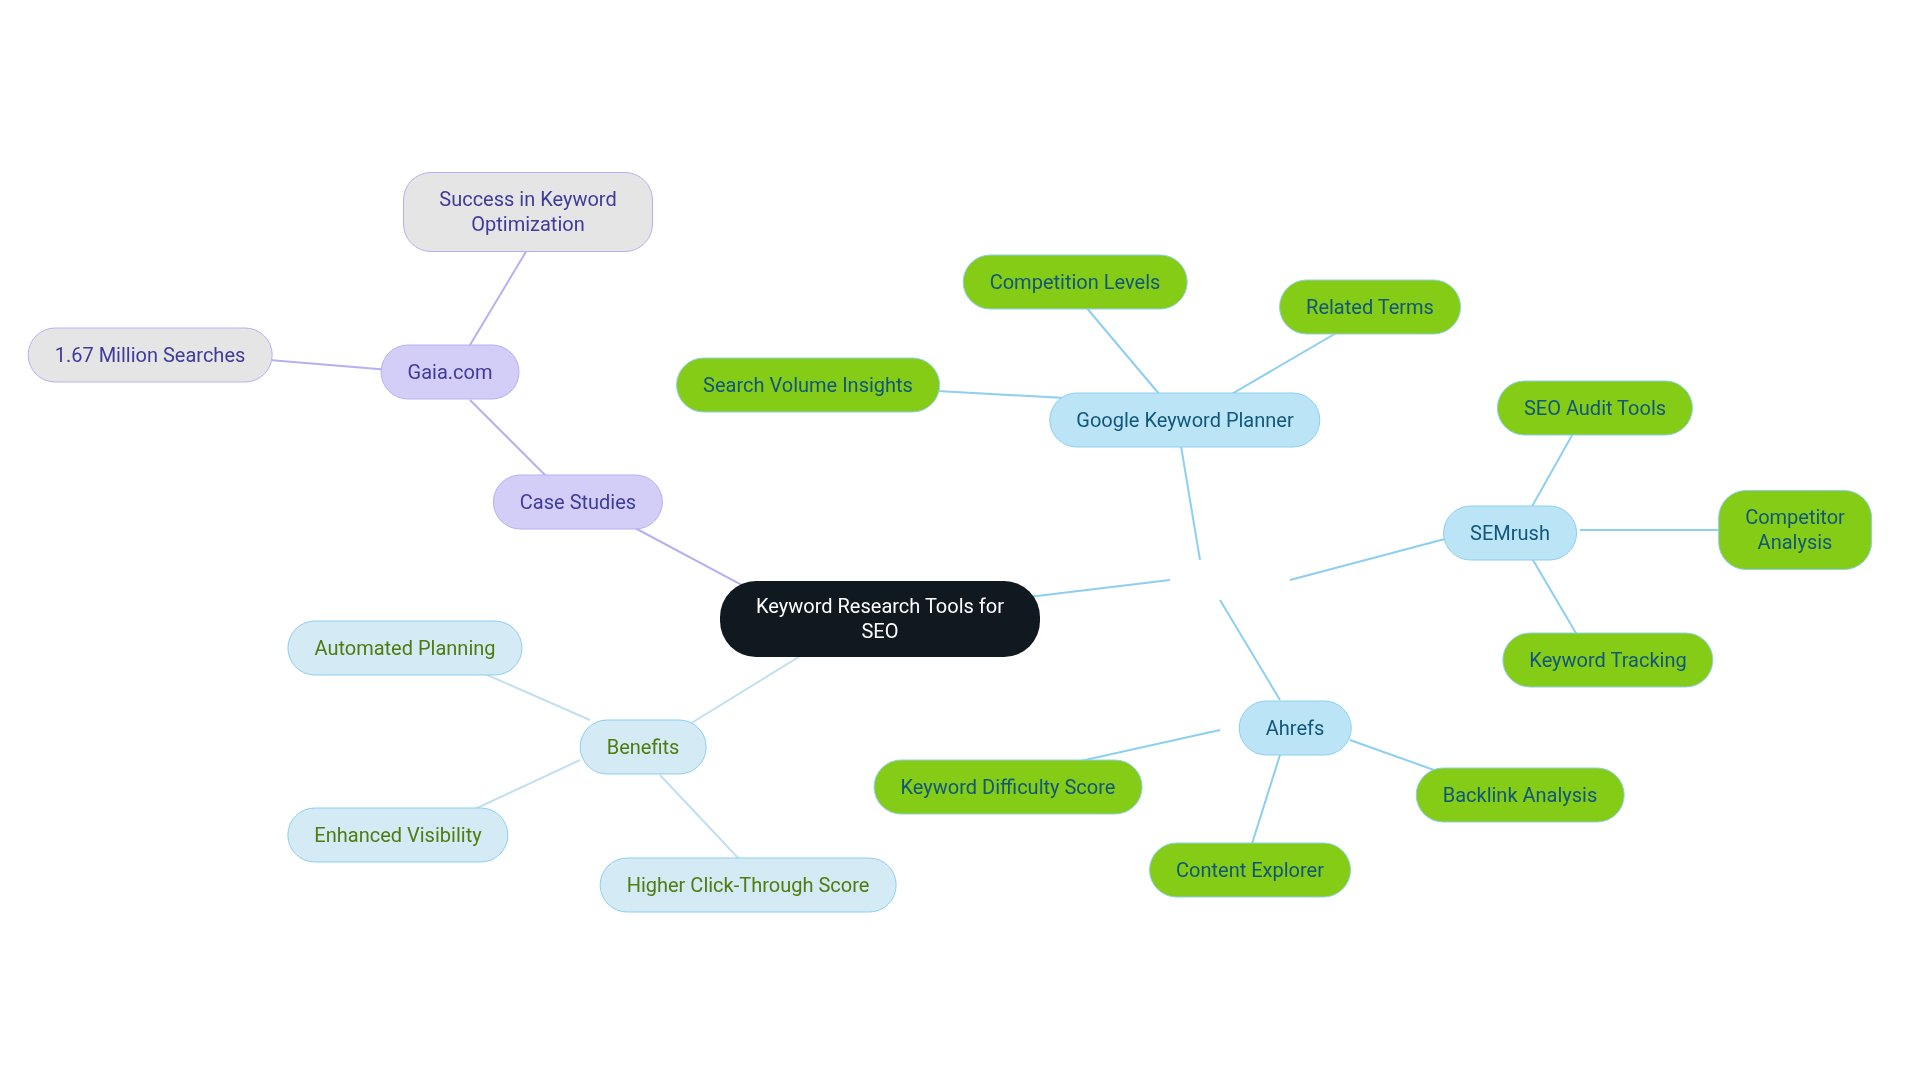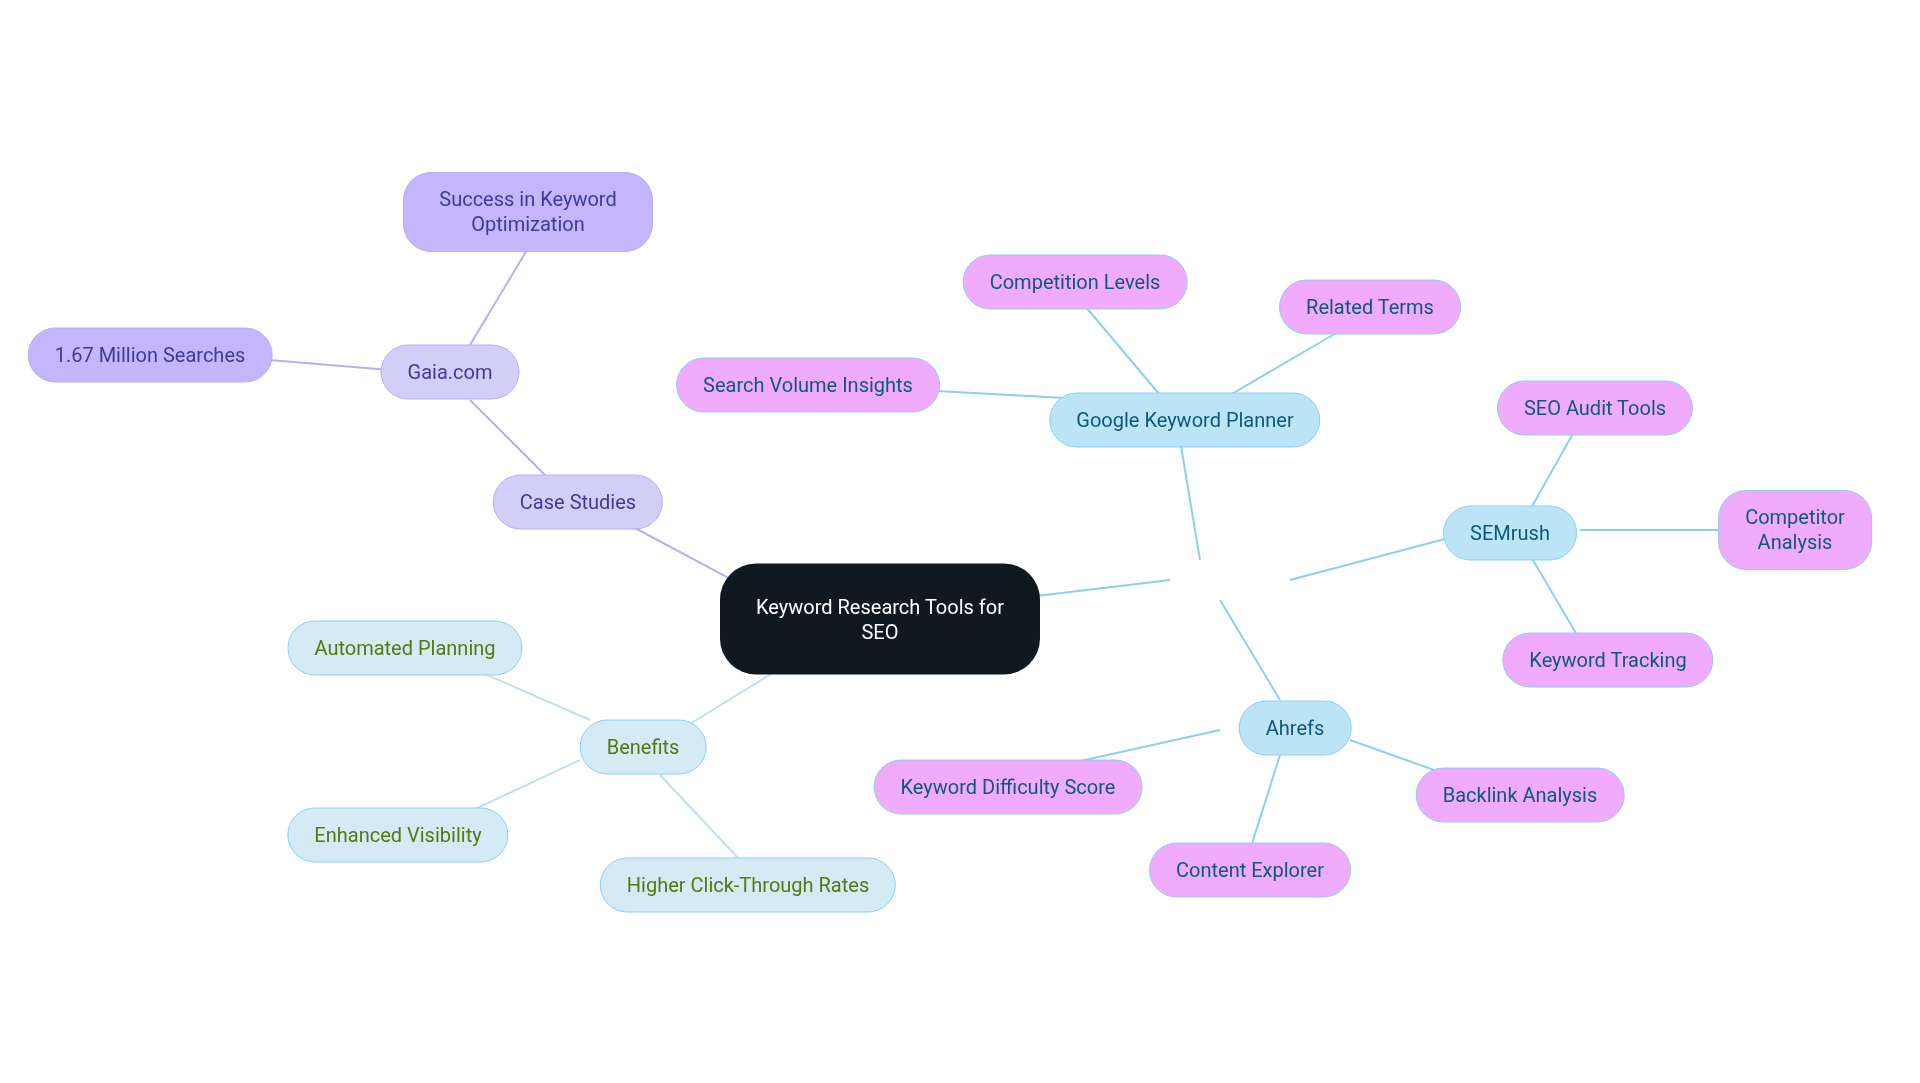--- a/index.html
+++ b/index.html
@@ -36,42 +36,42 @@
     font-size: 20px;
     line-height: 1.25;
     white-space: pre-line;
     transform: translate(-50%, -50%);
   }
   .root {
     background: #101820;
     color: #ffffff;
     font-size: 20px;
     width: 320px;
-    height: 111px;
+    height: 76px;
     border-radius: 36px;
   }
   .blue {
     background: #bce4f7;
     color: #10577b;
     border: 1.5px solid #8ccff0;
   }
   .blue.light {
-    background: #f0abfc;
+    background: #84cc16;
   }
   .blue.lighter {
     background: #d4eaf4;
     color: #4d7c0f;
   }
   .purple {
     background: #d3cef7;
     color: #3f3b99;
     border: 1.5px solid #b6b0f2;
   }
   .purple.light {
-    background: #c4b5fd;
+    background: #e5e5e5;
   }
 </style>
 </head>
 <body>
 
 <div class="canvas">
 
   <svg class="edges">
 
     <line x1="870" y1="616" x2="1170" y2="580" stroke="#8ccff0" stroke-width="2"></line>
@@ -156,21 +156,21 @@
   <div class="node blue lighter" style="left:643px; top:747px;">
     <span>Benefits</span>
   </div>
   <div class="node blue lighter" style="left:405px; top:648px;">
     <span>Automated Planning</span>
   </div>
   <div class="node blue lighter" style="left:398px; top:835px;">
     <span>Enhanced Visibility</span>
   </div>
   <div class="node blue lighter" style="left:748px; top:885px;">
-    <span>Higher Click-Through Rates</span>
+    <span>Higher Click-Through Score</span>
   </div>
 
   <div class="node purple" style="left:578px; top:502px;">
     <span>Case Studies</span>
   </div>
   <div class="node purple" style="left:450px; top:372px;">
     <span>Gaia.com</span>
   </div>
   <div class="node purple light" style="left:528px; top:212px; width:250px;">
     <span>Success in Keyword

